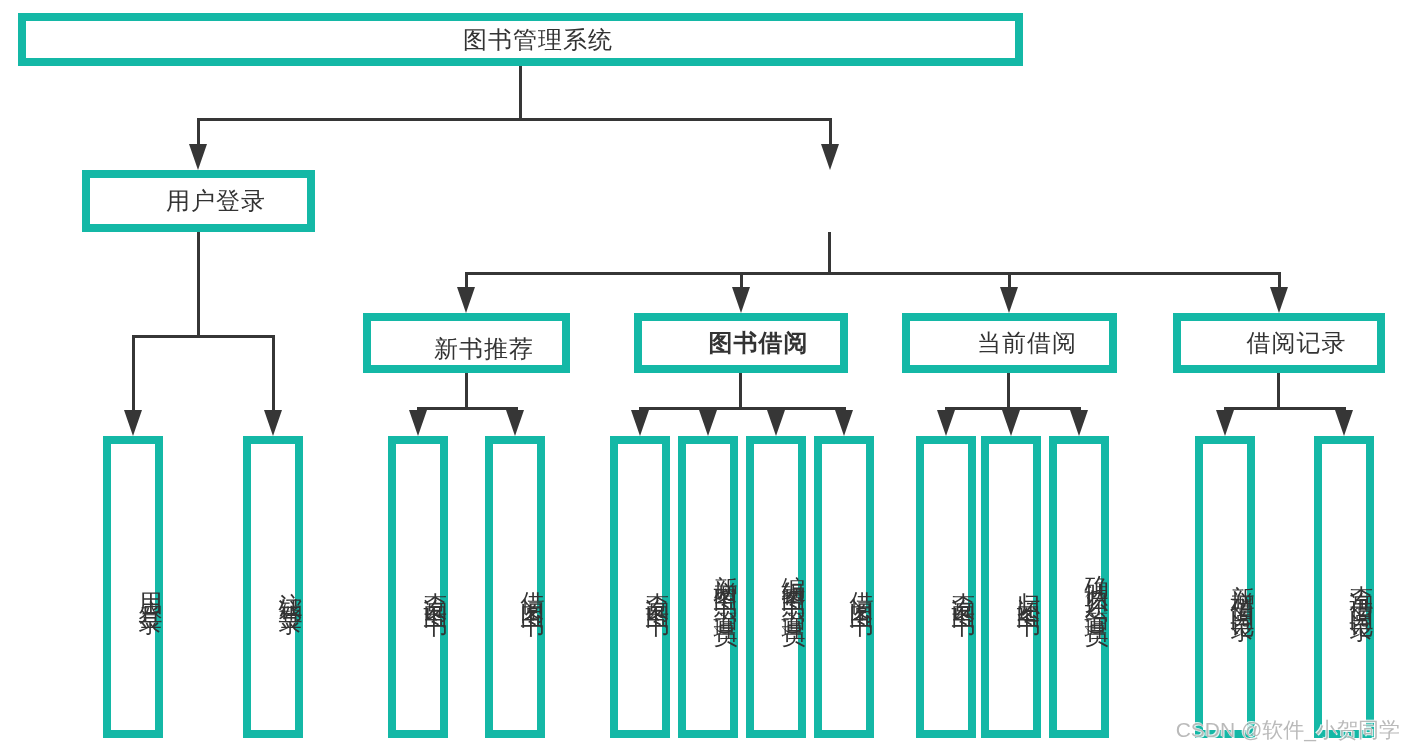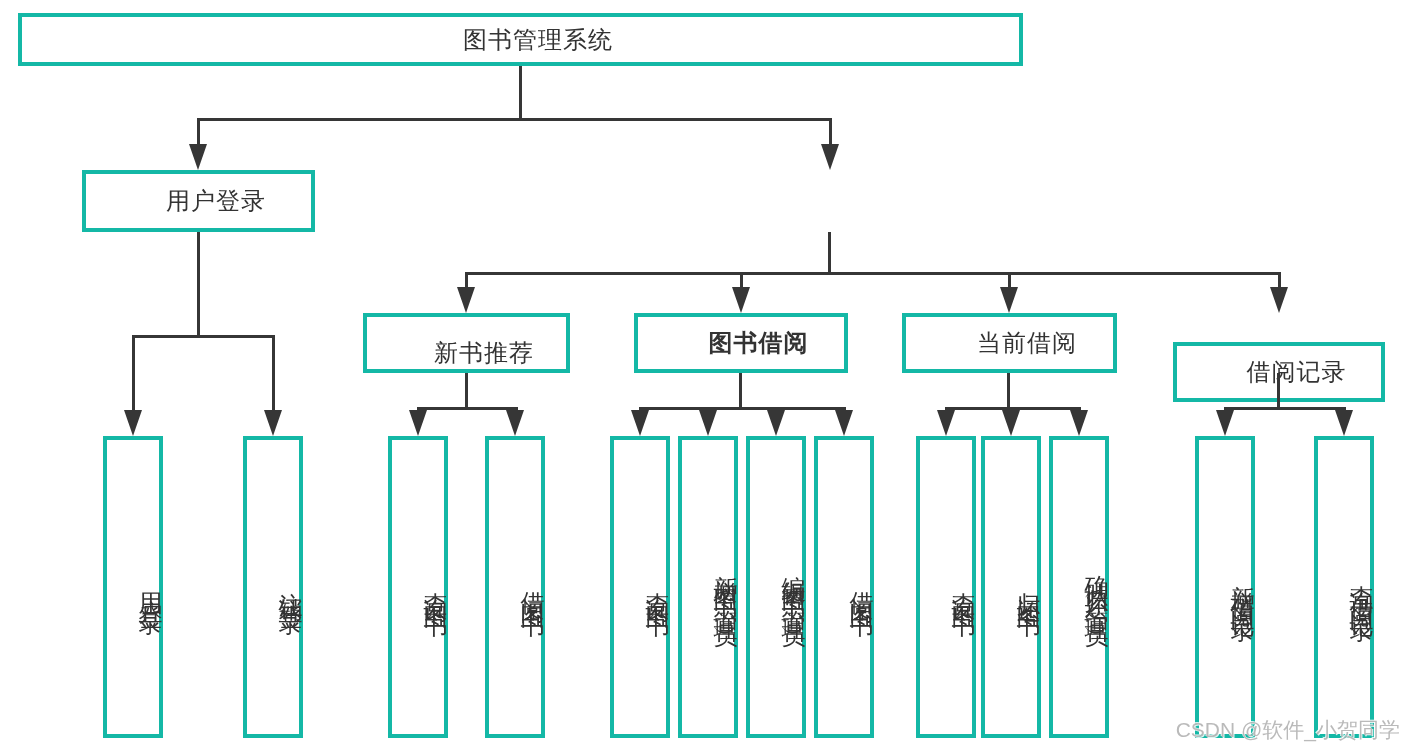--- a/index.html
+++ b/index.html
@@ -12,21 +12,21 @@
     position: relative;
     width: 1405px;
     height: 747px;
     background: #ffffff;
     overflow: hidden;
     color: #333333;
   }
   .box {
     position: absolute;
     box-sizing: border-box;
-    border: 4px solid #14b8a6;
+    border: 8px solid #14b8a6;
     background: #ffffff;
     display: flex;
     align-items: center;
     justify-content: center;
     font-size: 24px;
     color: #333333;
     letter-spacing: 1px;
     padding-left: 35px;
   }
   .leaf {
@@ -61,21 +61,21 @@
     z-index: 5;
     white-space: nowrap;
   }
   
   #root-box { left: 18px;  top: 13px;  width: 1005px; height: 53px; }
   #l2-user  { left: 82px;  top: 170px; width: 233px;  height: 62px; }
   #l2-mgmt  { left: 712px; top: 170px; width: 235px;  height: 62px; }
   #l3-new   { left: 363px; top: 313px; width: 207px;  height: 60px; align-items: flex-end; }
   #l3-bor   { left: 634px; top: 313px; width: 214px;  height: 60px; font-weight: bold; }
   #l3-cur   { left: 902px; top: 313px; width: 215px;  height: 60px; }
-  #l3-rec   { left: 1173px;top: 313px; width: 212px;  height: 60px; margin-top: 29px; }
+  #l3-rec   { left: 1173px;top: 313px; width: 212px;  height: 60px; }
   #lf-1  { left: 103px; }
   #lf-2  { left: 243px; }
   #lf-3  { left: 388px; }
   #lf-4  { left: 485px; }
   #lf-5  { left: 610px; }
   #lf-6  { left: 678px; }
   #lf-7  { left: 746px; }
   #lf-8  { left: 814px; }
   #lf-9  { left: 916px; }
   #lf-10 { left: 981px; }

